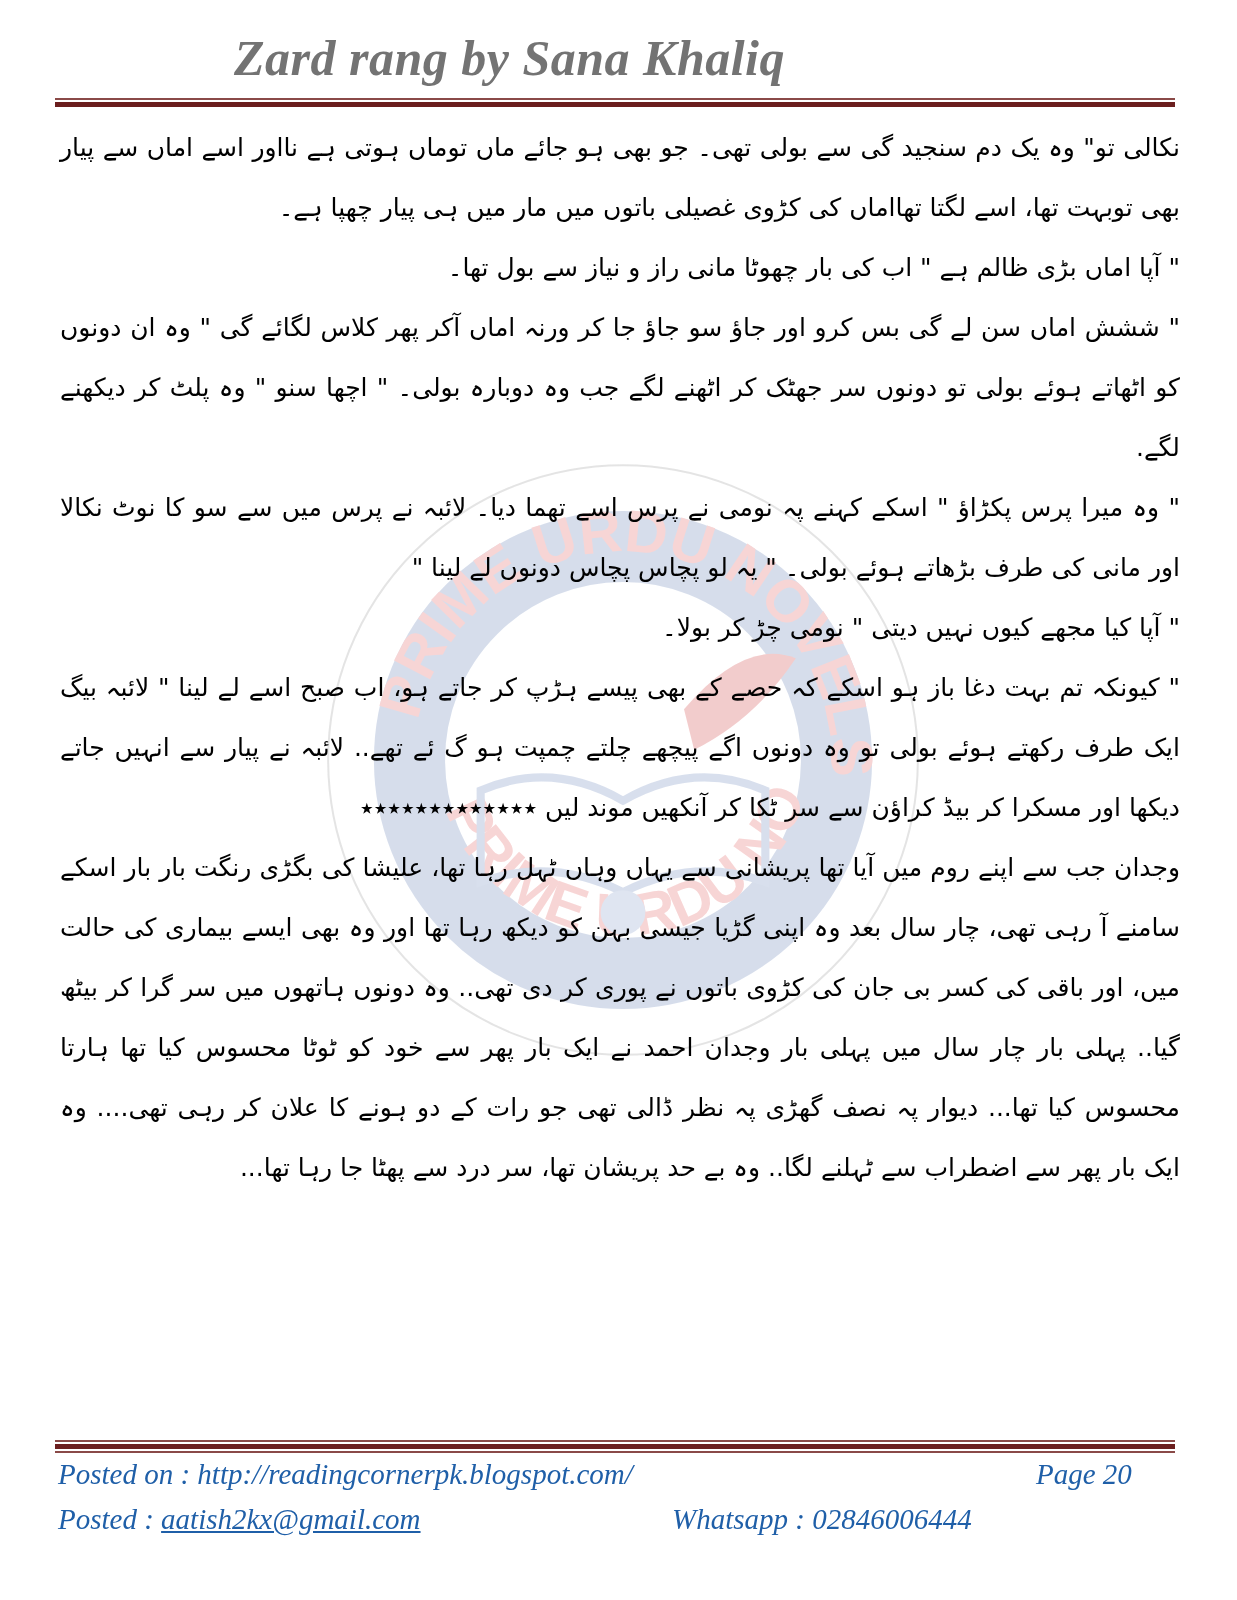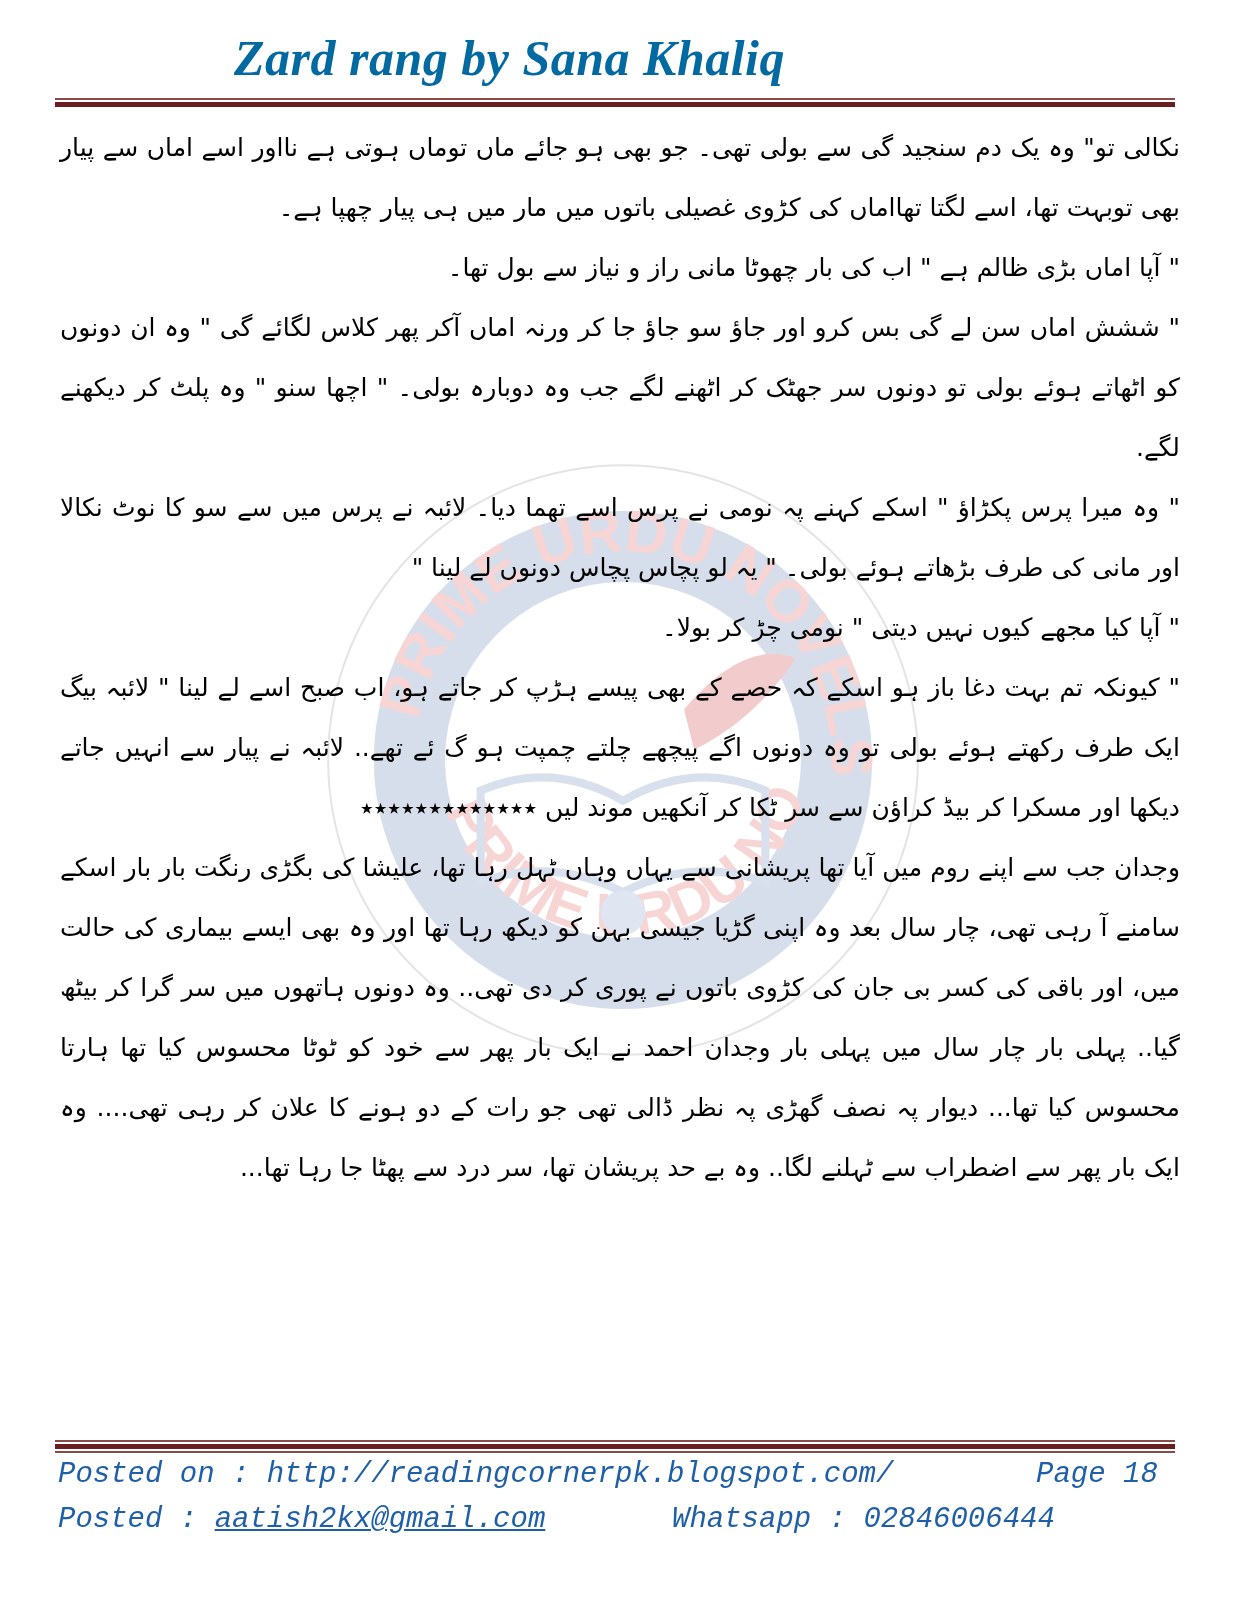--- a/index.html
+++ b/index.html
@@ -1,37 +1,37 @@
 <!DOCTYPE html>
 <html><head>
   <meta charset="utf-8">
   <style>
     html, body { margin: 0; padding: 0; background: #ffffff; }
     body { width: 1237px; height: 1600px; position: relative; overflow: hidden; font-family: "DejaVu Sans", sans-serif; }
     .title {
       position: absolute; left: 0; top: 28px; width: 1019px; text-align: center;
       font-family: "Liberation Serif", serif; font-style: italic; font-weight: bold;
-      font-size: 50px; color: #0369a1; letter-spacing: 0.5px; line-height: 1.2;
+      font-size: 50px; color: #737373; letter-spacing: 0.5px; line-height: 1.2;
     }
     .rule { position: absolute; left: 55px; width: 1120px; }
     .rule .thin { height: 2px; background: #8a4a48; }
     .rule .gap { height: 2px; background: #fff; }
     .rule .thick { height: 5px; background: #6b1e1e; }
     .content {
       position: absolute; left: 60px; top: 118px; width: 1120px;
       direction: rtl; text-align: justify;
       font-family: "DejaVu Sans", sans-serif; font-size: 25px; color: #000;
       line-height: 60px; z-index: 2;
     }
     .content p { margin: 0; }
     .watermark {
       position: absolute; left: 318px; top: 455px; width: 610px; height: 610px;
       z-index: 1; opacity: 0.55;
     }
-    .footer { position: absolute; left: 58px; font-family: Liberation Mono, monospace; font-style: italic; color: #1F5FA8; font-size: 29px; }
+    .footer { position: absolute; left: 58px; font-family: Liberation Serif, serif; font-style: italic; color: #1F5FA8; font-size: 29px; }
     .footer a { color: #1F5FA8; margin-top: 32px; }
   </style>
 </head>
 <body>
 
 <div class="title">Zard rang by Sana Khaliq</div>
 
 <div class="rule" style="top:98px;">
   <div class="thin"></div>
     <div class="gap"></div>
@@ -70,20 +70,20 @@
   <div class="thin"></div>
     <div class="gap"></div>
     <div class="thick"></div>
     <div class="gap"></div>
     <div class="thin"></div>
 </div>
 
 <div class="footer" style="top:1458px;">
   <span>Posted on : </span><span>http://readingcornerpk.blogspot.com/</span>
 </div>
-<div class="footer" style="top:1458px; left:1036px;">Page 18</div>
+<div class="footer" style="top:1458px; left:1036px;">Page 20</div>
 
 <div class="footer" style="top:1503px;">
   <span>Posted : </span><a style="text-decoration:underline;">aatish2kx@gmail.com</a>
 </div>
 <div class="footer" style="top:1503px; left:672px;">
   <span>Whatsapp : </span><span>02846006444</span>
 </div>
 
 </body></html>

